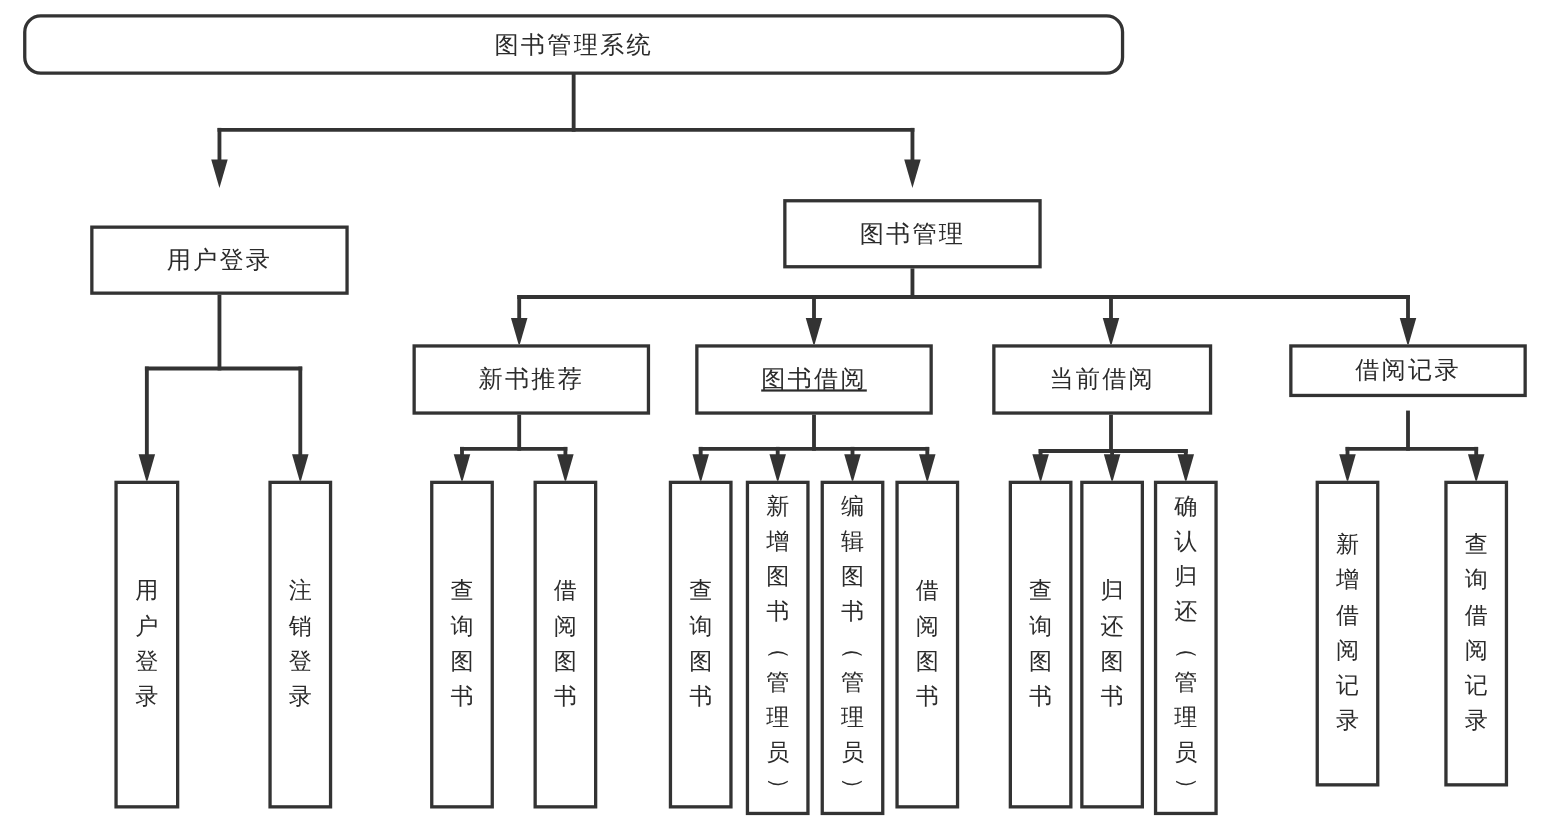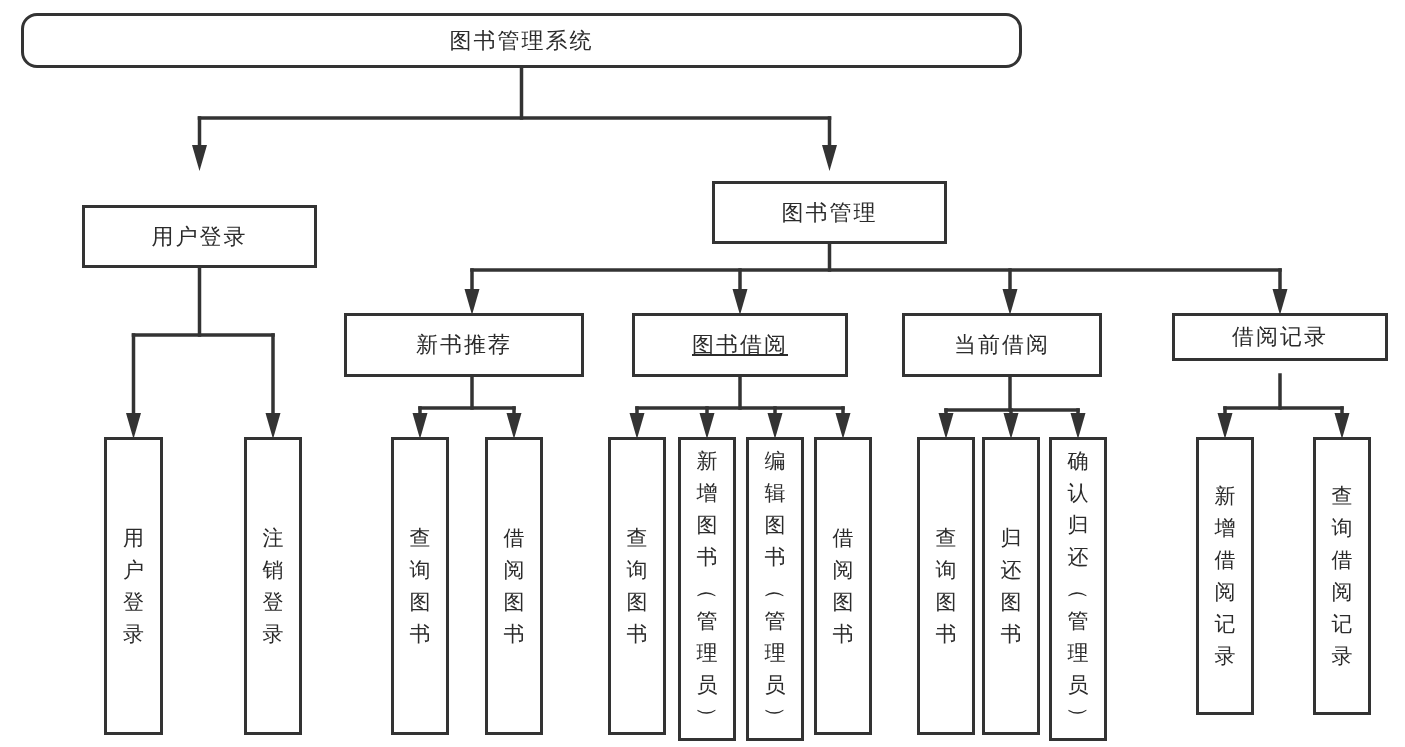--- a/index.html
+++ b/index.html
@@ -106,21 +106,21 @@
   <div id="nodes">
       <div class="node horizontal" style="left: 21px; top: 13px; width: 1001px; height: 55px; border-radius: 16px;">
         <span class="label">图书管理系统</span>
       </div>
       <div class="node horizontal" style="left: 82px; top: 169px; width: 235px; height: 63px; margin-top: 36px;">
         <span class="label">用户登录</span>
       </div>
       <div class="node horizontal" style="left: 712px; top: 181px; width: 235px; height: 63px;">
         <span class="label">图书管理</span>
       </div>
-      <div class="node horizontal" style="left: 344px; top: 313px; width: 240px; height: 64px;">
+      <div class="node horizontal" style="left: 375px; top: 313px; width: 216px; height: 64px;">
         <span class="label">新书推荐</span>
       </div>
       <div class="node horizontal" style="left: 632px; top: 313px; width: 216px; height: 64px; text-decoration: underline;">
         <span class="label">图书借阅</span>
       </div>
       <div class="node horizontal" style="left: 902px; top: 313px; width: 200px; height: 64px;">
         <span class="label">当前借阅</span>
       </div>
       <div class="node horizontal" style="left: 1172px; top: 313px; width: 216px; height: 48px; font-family: Liberation Mono, monospace;">
         <span class="label">借阅记录</span>

